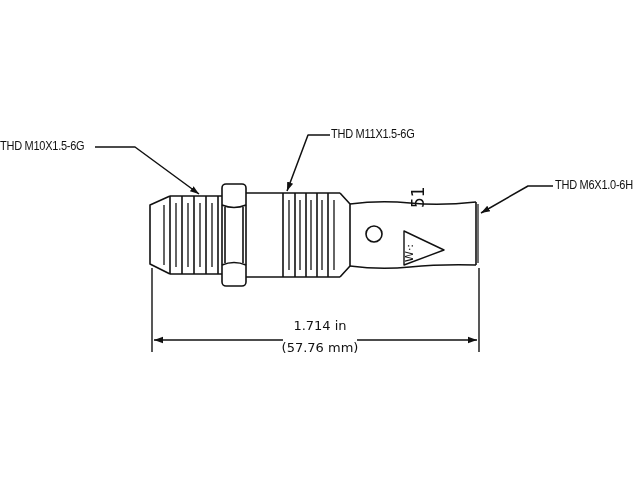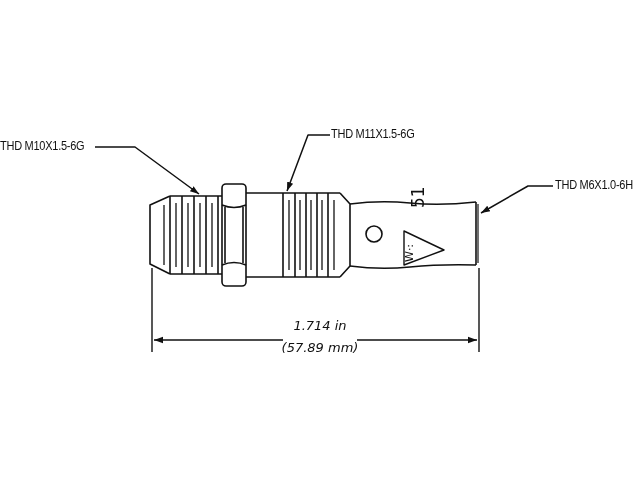--- a/index.html
+++ b/index.html
@@ -1,19 +1,19 @@
 <!DOCTYPE html>
 <html><head>
   <meta charset="utf-8">
   <style>
     html, body { margin: 0; padding: 0; background: #ffffff; }
     body { width: 640px; height: 480px; position: relative; overflow: hidden; font-family: "Liberation Sans", sans-serif; }
     #canvas { position: absolute; left: 0; top: 0; width: 640px; height: 480px; }
     .lbl { position: absolute; font-family: "Liberation Sans", sans-serif; font-size: 12.5px; color: #111; white-space: nowrap; letter-spacing: -0.3px; transform: scaleX(0.88); transform-origin: left center; }
-    .dim { position: absolute; font-family: "DejaVu Sans", sans-serif; font-size: 13px; color: #111; white-space: nowrap; text-align: center; font-style: italic; }
+    .dim { position: absolute; font-family: "DejaVu Sans", sans-serif; font-size: 13px; color: #111; white-space: nowrap; text-align: center; }
     .mark { position: absolute; font-family: "DejaVu Sans", sans-serif; color: #111; }
   </style>
 </head>
 <body>
 
 <svg id="canvas" viewBox="0 0 640 480" xmlns="http://www.w3.org/2000/svg">
   <defs>
     <marker id="arrow" viewBox="0 0 10 10" refX="10" refY="5" markerWidth="9" markerHeight="9" orient="auto-start-reverse" markerUnits="userSpaceOnUse">
       <path d="M0,1.5 L10,5 L0,8.5 Z" fill="#111"></path>
     </marker>
@@ -92,16 +92,16 @@
       <line x1="357" y1="340" x2="477" y2="340" marker-end="url(#arrow)"></line>
     </g>
   </g>
 </svg>
 
 <div class="lbl" style="left:0px; top:139px;">THD M10X1.5-6G</div>
 <div class="lbl" style="left:331px; top:127px;">THD M11X1.5-6G</div>
 <div class="lbl" style="left:555px; top:178px;">THD M6X1.0-6H</div>
 
 <div class="dim" style="left:265px; top:318px; width:110px;">1.714 in</div>
-<div class="dim" style="left:265px; top:340px; width:110px;">(57.89 mm)</div>
+<div class="dim" style="left:265px; top:340px; width:110px;">(57.76 mm)</div>
 
 <div class="mark" style="left:408px; top:208px; font-size:17px; transform: rotate(-90deg); transform-origin: left top;"><span>51</span></div>
 <div class="mark" style="left:403px; top:262px; font-size:11px; transform: rotate(-90deg); transform-origin: left top;">W·:</div>
 
 </body></html>

